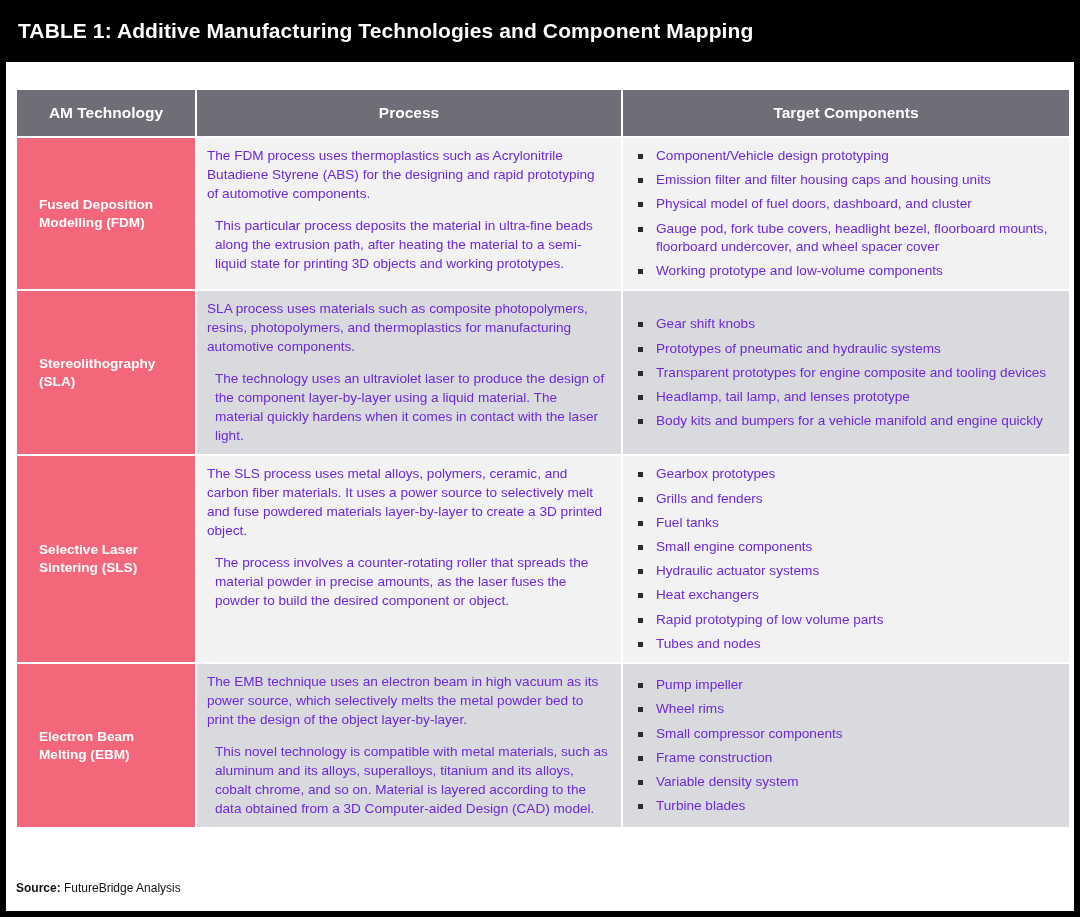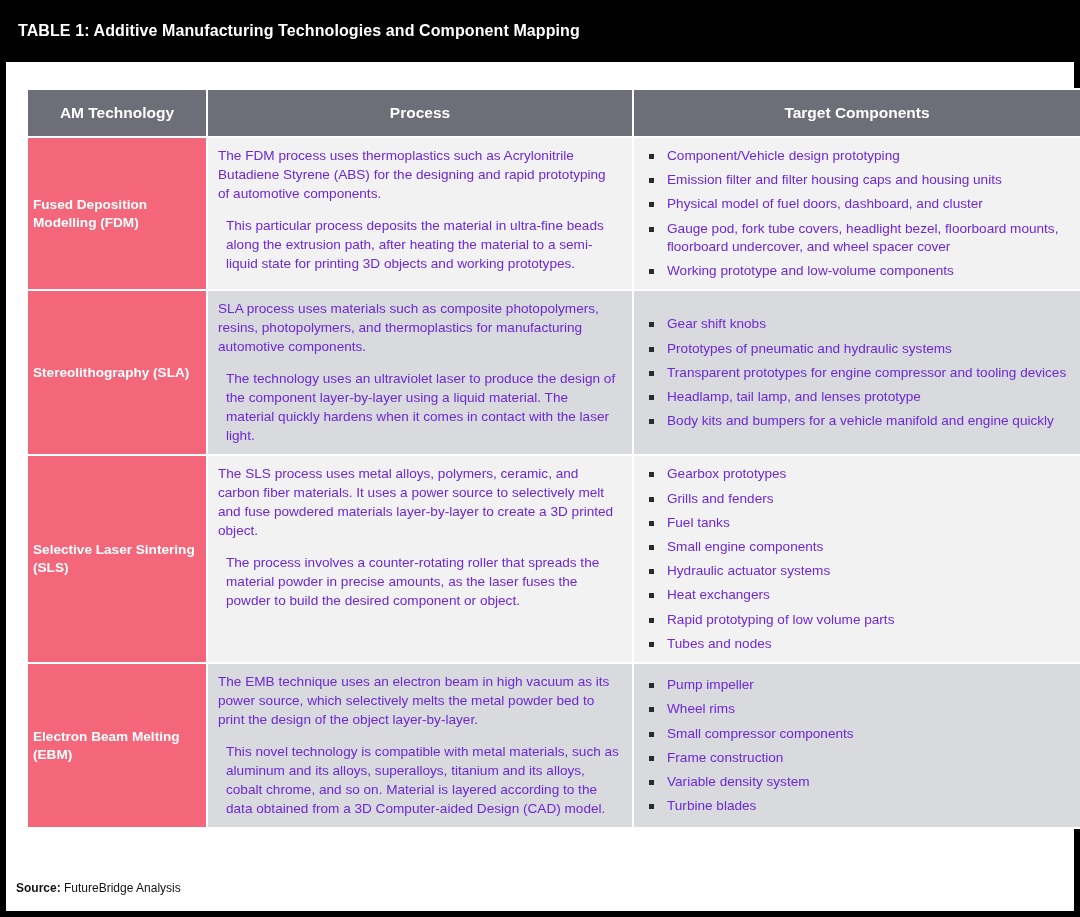--- a/index.html
+++ b/index.html
@@ -30,42 +30,42 @@
     left: 0;
     top: 0;
     width: 1080px;
     height: 62px;
     background: #000000;
     display: flex;
     align-items: center;
   }
   .title-text {
     color: #ffffff;
-    font-size: 16px;
+    font-size: 21px;
     font-weight: bold;
     letter-spacing: 0.1px;
     padding-left: 18px;
     white-space: nowrap;
   }
 
   
   .card {
     position: absolute;
     left: 6px;
     top: 62px;
     width: 1068px;
     height: 849px;
     background: #ffffff;
     box-sizing: border-box;
   }
 
   
   .table-wrap {
     position: absolute;
-    left: 20px;
+    left: 9px;
     top: 26px;
     width: 1052px;
   }
   table.amtable {
     border-collapse: separate;
     border-spacing: 2px;
     width: 1052px;
     table-layout: fixed;
     background: #ffffff;
   }
@@ -85,21 +85,21 @@
     border: 0;
   }
 
   td.tech {
     background: #f4677a;
     color: #ffffff;
     font-weight: bold;
     font-size: 13.6px;
     line-height: 1.33;
     vertical-align: middle;
-    padding: 8px 10px 8px 5px;
+    padding: 8px 10px 8px 22px;
     border: 0;
   }
   td.proc, td.comp {
     color: #6d28d9;
     font-size: 13.6px;
     line-height: 1.38;
     vertical-align: top;
     border: 0;
   }
   td.proc {
@@ -203,21 +203,21 @@
           <tr class="shade-dark">
             <td class="tech">Stereolithography (SLA)</td>
             <td class="proc">
               <p class="para">SLA process uses materials such as composite photopolymers, resins, photopolymers, and thermoplastics for manufacturing automotive components.</p>
               <p class="para">The technology uses an ultraviolet laser to produce the design of the component layer-by-layer using a liquid material. The material quickly hardens when it comes in contact with the laser light.</p>
             </td>
             <td class="comp vcenter">
               <ul class="bullets">
                 <li>Gear shift knobs</li>
                 <li>Prototypes of pneumatic and hydraulic systems</li>
-                <li>Transparent prototypes for engine compressor and tooling devices</li>
+                <li>Transparent prototypes for engine composite and tooling devices</li>
                 <li>Headlamp, tail lamp, and lenses prototype</li>
                 <li>Body kits and bumpers for a vehicle manifold and engine quickly</li>
               </ul>
             </td>
           </tr>
 
           <tr class="shade-light">
             <td class="tech">Selective Laser Sintering (SLS)</td>
             <td class="proc">
               <p class="para">The SLS process uses metal alloys, polymers, ceramic, and carbon fiber materials. It uses a power source to selectively melt and fuse powdered materials layer-by-layer to create a 3D printed object.</p>

